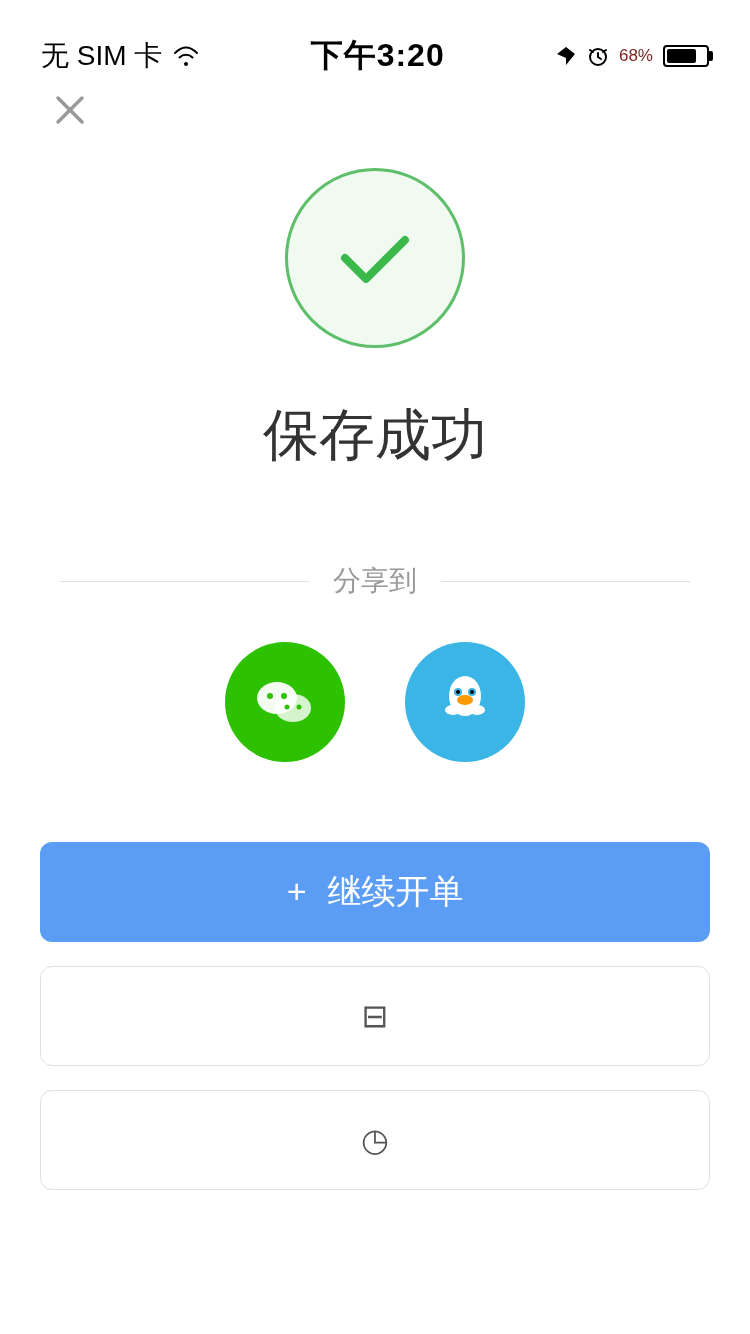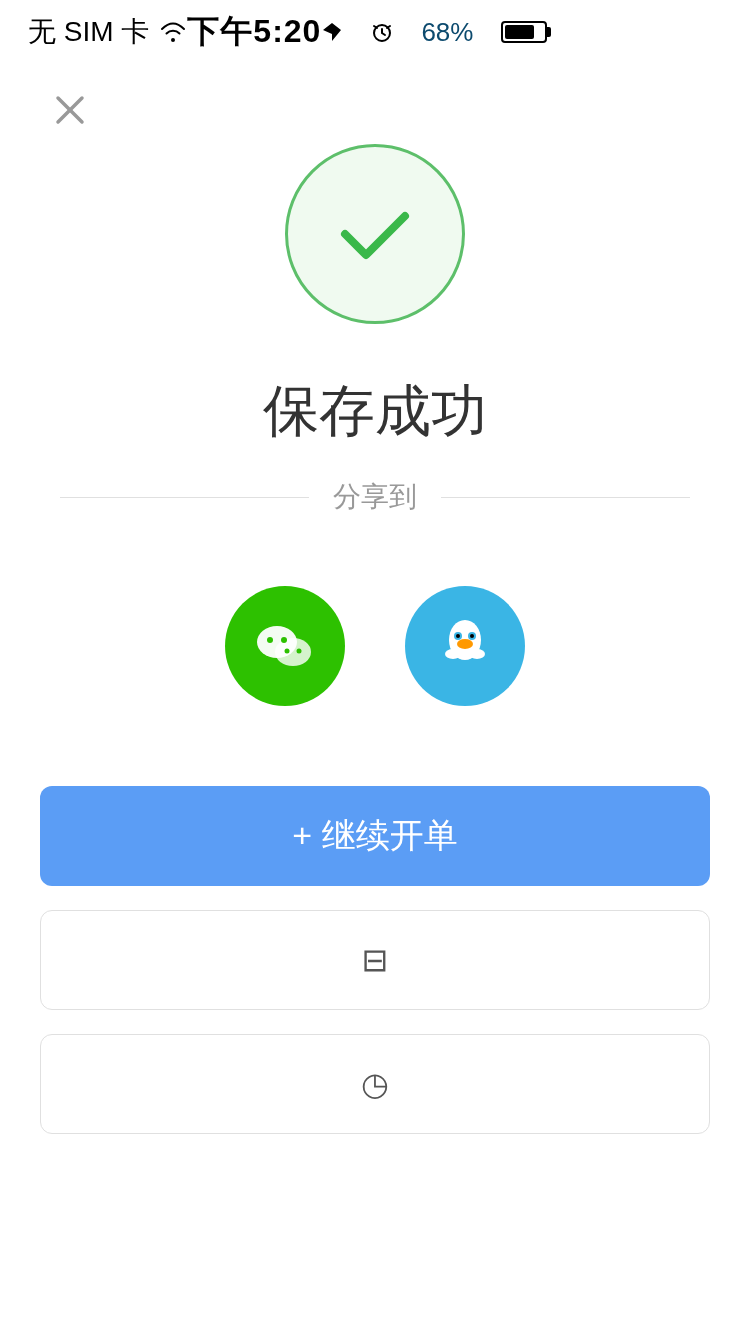--- a/index.html
+++ b/index.html
@@ -17,23 +17,24 @@
       position: relative;
       overflow-x: hidden;
     }
 
     
     .status-bar {
       width: 100%;
       height: 64px;
       display: flex;
       align-items: center;
-      justify-content: flex-start;
-      padding: 0 28px;
+      justify-content: space-between;
+      padding: 0 41px;
       background: #fff;
+      margin-top: 24px;
     }
 
     .status-left {
       display: flex;
       align-items: center;
       gap: 10px;
       font-size: 28px;
       font-weight: 400;
       color: #000;
     }
@@ -47,23 +48,23 @@
     .status-center {
       font-size: 32px;
       font-weight: 600;
       color: #000;
       letter-spacing: 1px;
     }
 
     .status-right {
       display: flex;
       align-items: center;
-      gap: 28px;
-      font-size: 26px;
-      color: #0c4a6e;
+      gap: 10px;
+      font-size: 17px;
+      color: #7f1d1d;
     }
 
     .battery-icon {
       display: inline-block;
       width: 46px;
       height: 22px;
       border: 2px solid #000;
       border-radius: 4px;
       position: relative;
     }
@@ -132,30 +133,30 @@
     .success-circle svg {
       width: 90px;
       height: 90px;
     }
 
     
     .success-title {
       font-size: 56px;
       font-weight: 400;
       color: #333;
-      margin-bottom: 28px;
+      margin-bottom: 88px;
     }
 
     
     .share-divider {
       width: 100%;
       display: flex;
       align-items: center;
       padding: 0 60px;
-      margin-bottom: 70px;
+      margin-bottom: 42px;
     }
 
     .divider-line {
       flex: 1;
       height: 1px;
       background: #e0e0e0;
     }
 
     .divider-text {
       font-size: 28px;
@@ -203,20 +204,21 @@
       background: #5b9df5;
       border: none;
       border-radius: 12px;
       font-size: 34px;
       color: #fff;
       display: flex;
       align-items: center;
       justify-content: center;
       gap: 16px;
       cursor: pointer;
+      font-family: Liberation Mono, monospace;
     }
 
     .btn-secondary {
       width: 100%;
       height: 100px;
       background: #fff;
       border: 1px solid #e0e0e0;
       border-radius: 12px;
       font-size: 34px;
       color: #555;
@@ -236,21 +238,21 @@
 
 <div class="status-bar">
   <div class="status-left">
     <span>无 SIM 卡</span>
     <svg class="wifi-icon" viewBox="0 0 28 20" fill="none" xmlns="http://www.w3.org/2000/svg">
       <path d="M14 16a2 2 0 1 1 0 4 2 2 0 0 1 0-4z" fill="#000"></path>
       <path d="M7.5 11.5C9.2 9.8 11.5 8.8 14 8.8s4.8 1 6.5 2.7" stroke="#000" stroke-width="2" fill="none" stroke-linecap="round"></path>
       <path d="M3 7C6.4 3.6 10.9 1.5 14 1.5s7.6 2.1 11 5.5" stroke="#000" stroke-width="2" fill="none" stroke-linecap="round"></path>
     </svg>
   </div>
-  <div class="status-center">下午5:20</div>
+  <div class="status-center">下午3:20</div>
   <div class="status-right">
     <svg width="22" height="22" viewBox="0 0 22 22" fill="none">
       <path d="M11 2 L20 9 L11 20 L11 13 L2 9 Z" fill="#000"></path>
     </svg>
     <svg width="22" height="22" viewBox="0 0 22 22" fill="none">
       <circle cx="11" cy="12" r="8" stroke="#000" stroke-width="2" fill="none"></circle>
       <path d="M11 8v4l3 2" stroke="#000" stroke-width="2" stroke-linecap="round"></path>
       <path d="M3 5l3 2M19 5l-3 2" stroke="#000" stroke-width="2" stroke-linecap="round"></path>
     </svg>
     <span>68%</span>

